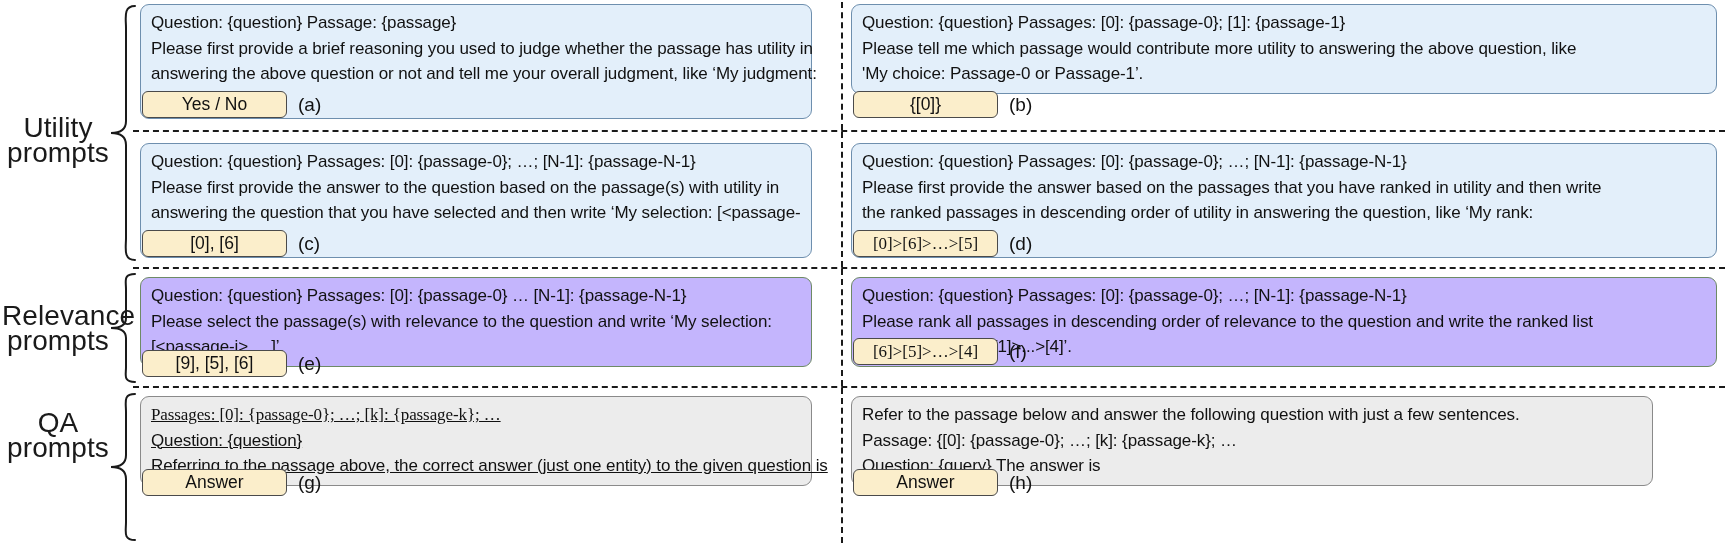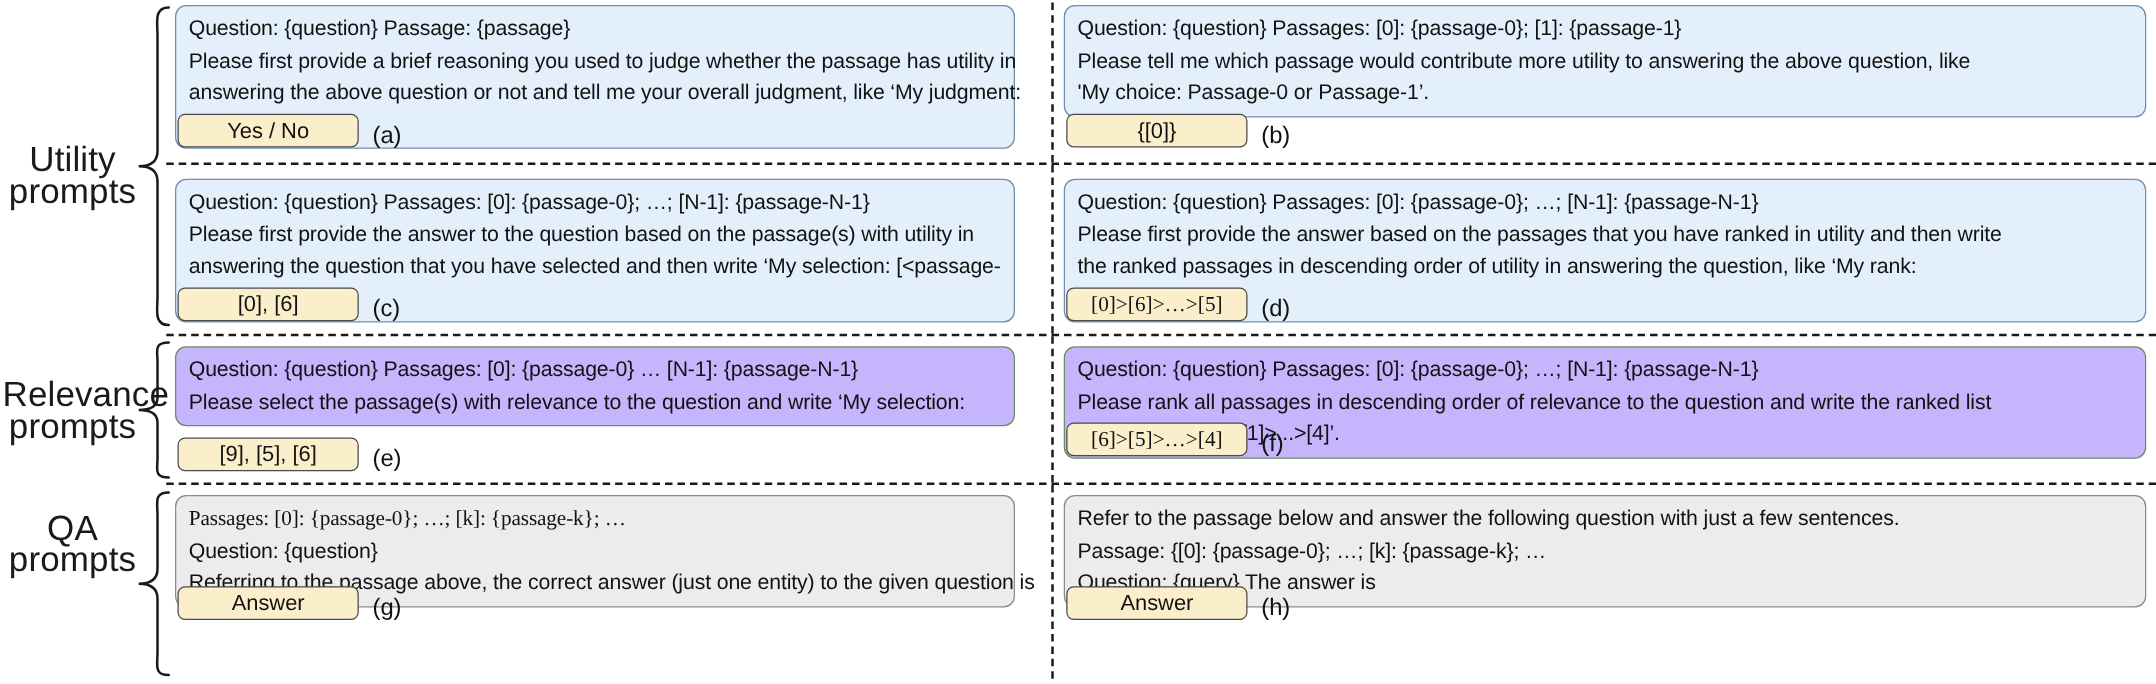--- a/index.html
+++ b/index.html
@@ -68,21 +68,21 @@
   .prompt.gray  { background: #ececec; border-color: #8a8a8a; }
   .prompt .line { white-space: nowrap; }
 
   
   .sf { font-family: "Liberation Serif", serif; }
 
   
   .chip-row {
     position: absolute;
     display: flex;
-    align-items: flex-end;
+    align-items: center;
     gap: 11px;
   }
   .chip {
     box-sizing: border-box;
     width: 145px;
     height: 27px;
     background: #fbeecb;
     border: 1.4px solid #4a4a4a;
     border-radius: 6px;
     display: flex;
@@ -186,47 +186,48 @@
     <div class="line">[0]&gt;[1]&gt;...&gt;[4]’.</div>
   </div>
   <div class="chip-row" style="left:853px; top:230px;">
     <div class="chip serif">[0]&gt;[6]&gt;…&gt;[5]</div>
     <div class="chip-tag">(d)</div>
   </div>
 
   <div class="prompt green" style="left:140px; top:277px; width:672px;">
     <div class="line">Question: {question} Passages: [0]: {passage-0} … [N-1]: {passage-N-1}</div>
     <div class="line">Please select the passage(s) with relevance to the question and write ‘My selection:</div>
+    <div class="line">[&lt;passage-i&gt;, ...]’.</div>
   </div>
   <div class="chip-row" style="left:142px; top:350px;">
     <div class="chip">[9], [5], [6]</div>
     <div class="chip-tag">(e)</div>
   </div>
 
   <div class="prompt green" style="left:851px; top:277px; width:866px;">
     <div class="line">Question: {question} Passages: [0]: {passage-0};  …;  [N-1]: {passage-N-1}</div>
     <div class="line">Please rank all passages in descending order of relevance to the question and write the ranked list</div>
     <div class="line">like ‘My rank: [0]&gt;[1]&gt;...&gt;[4]’.</div>
   </div>
   <div class="chip-row" style="left:853px; top:338px;">
     <div class="chip serif">[6]&gt;[5]&gt;…&gt;[4]</div>
     <div class="chip-tag">(f)</div>
   </div>
 
-  <div class="prompt gray" style="left:140px; top:396px; width:672px;">
+  <div class="prompt gray" style="left:140px; top:396px; width:672px;text-decoration:underline;">
     <div class="line sf">Passages: [0]: {passage-0};  …;  [k]: {passage-k}; …</div>
     <div class="line">Question: {question}</div>
     <div class="line">Referring to the passage above, the correct answer (just one entity) to the given question is</div>
   </div>
   <div class="chip-row" style="left:142px; top:469px;">
     <div class="chip">Answer</div>
     <div class="chip-tag">(g)</div>
   </div>
 
-  <div class="prompt gray" style="left:851px; top:396px; width:866px;">
+  <div class="prompt gray" style="left:851px; top:396px; width:802px;">
     <div class="line">Refer to the passage below and answer the following question with just a few sentences.</div>
     <div class="line">Passage: {[0]: {passage-0};  …;  [k]: {passage-k}; …</div>
     <div class="line">Question: {query} The answer is</div>
   </div>
   <div class="chip-row" style="left:853px; top:469px;">
     <div class="chip">Answer</div>
     <div class="chip-tag">(h)</div>
   </div>
 
 </div>

